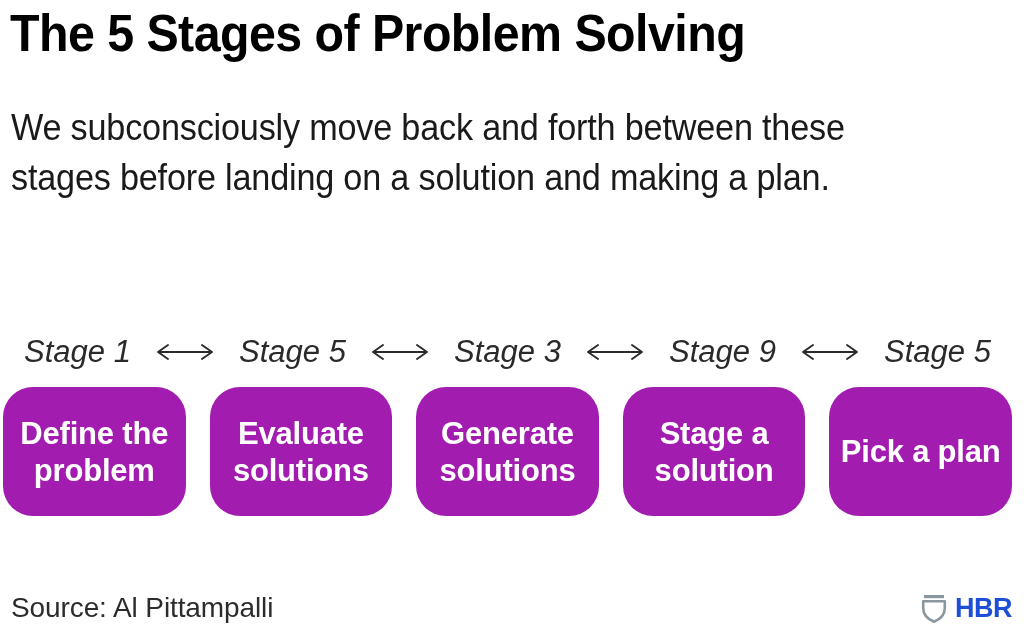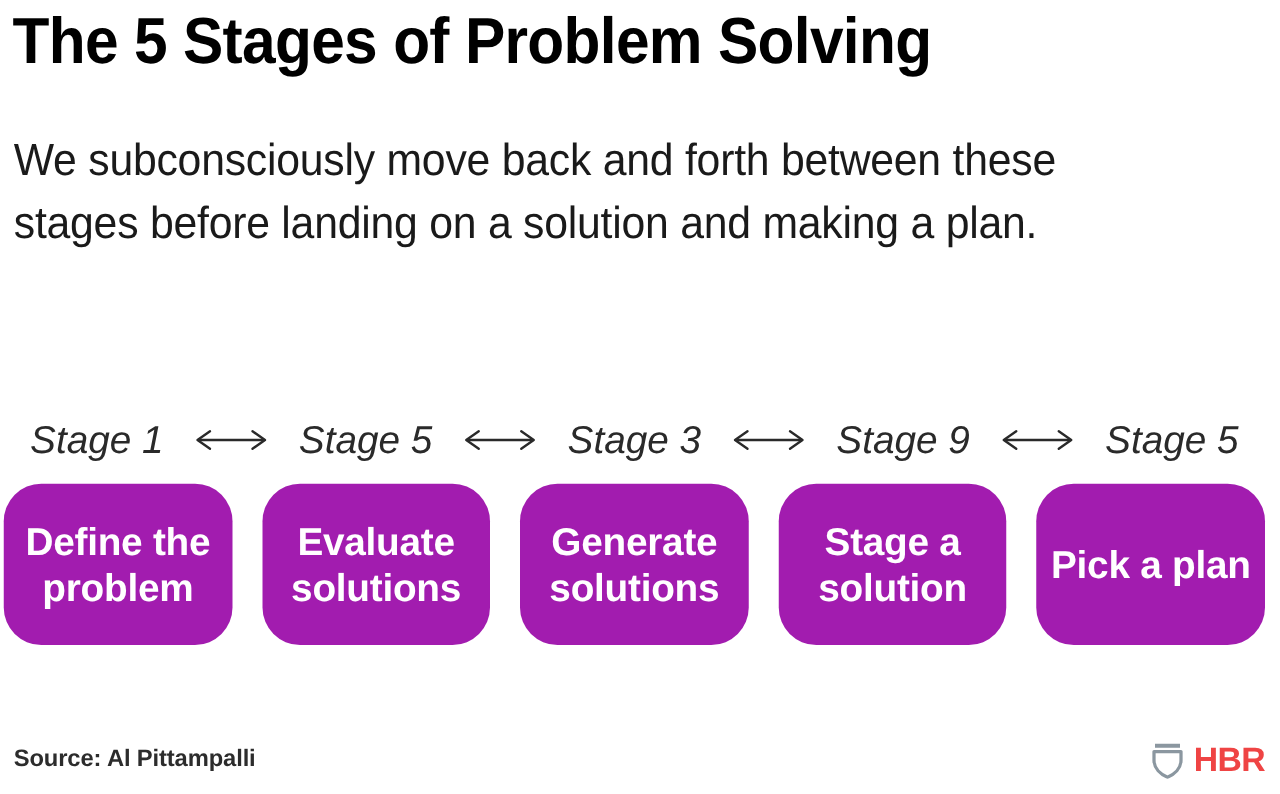--- a/index.html
+++ b/index.html
@@ -108,43 +108,43 @@
     box-sizing: border-box;
   }
   .stage-box .box-text { display: block; }
 
   
   #source {
     position: absolute;
     left: 11px;
     top: 594px;
     font-family: "Liberation Sans", sans-serif;
-    font-weight: 700;
-    font-size: 19px;
+    font-weight: 400;
+    font-size: 28px;
     line-height: 28px;
     color: #2c2c2c;
     letter-spacing: -0.1px;
   }
   #hbr-logo {
     position: absolute;
     right: 12px;
     top: 593px;
     height: 30px;
     display: flex;
     align-items: center;
     gap: 8px;
   }
   #hbr-mark { display: block; }
   #hbr-wordmark {
     font-family: "Liberation Sans", sans-serif;
     font-weight: bold;
     font-size: 27px;
     line-height: 27px;
     letter-spacing: -0.5px;
-    color: #ef4444;
+    color: #1d4ed8;
   }
 </style>
 </head>
 <body>
 
 <div id="title">The 5 Stages of Problem Solving</div>
 
 <div id="subtitle">We subconsciously move back and forth between these stages before landing on a solution and making a plan.</div>
 
 <div id="stage-row">

